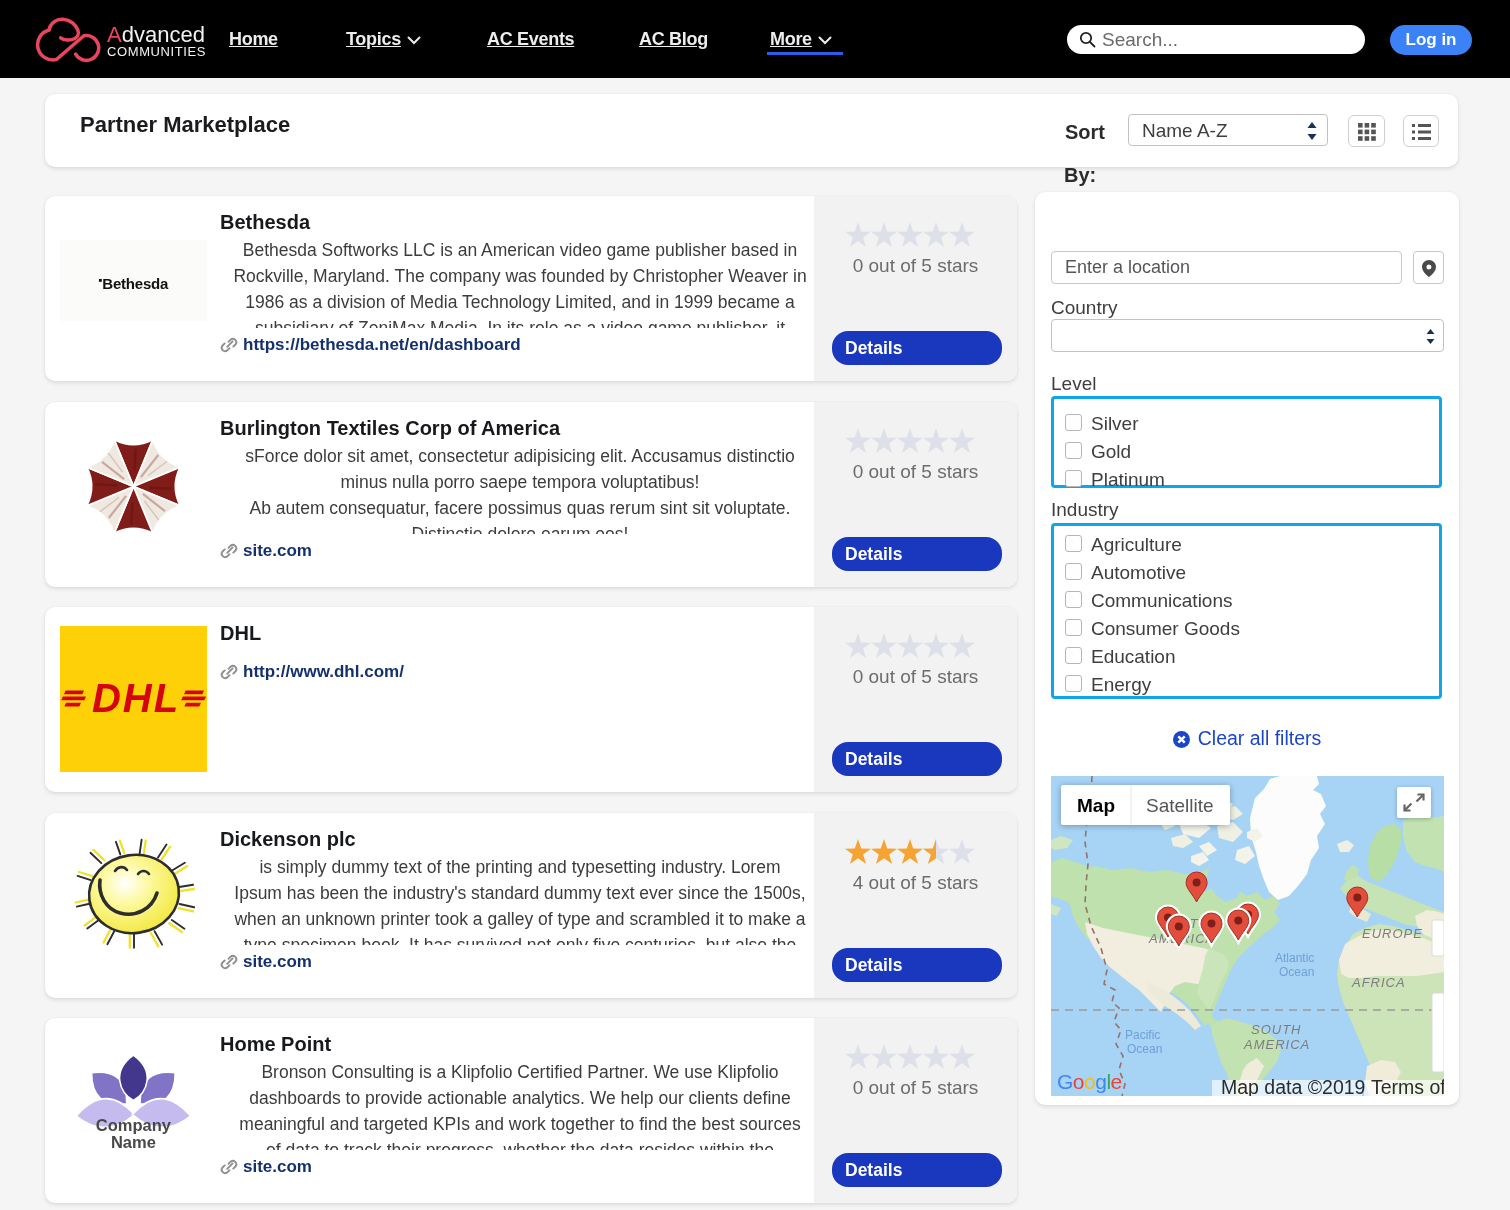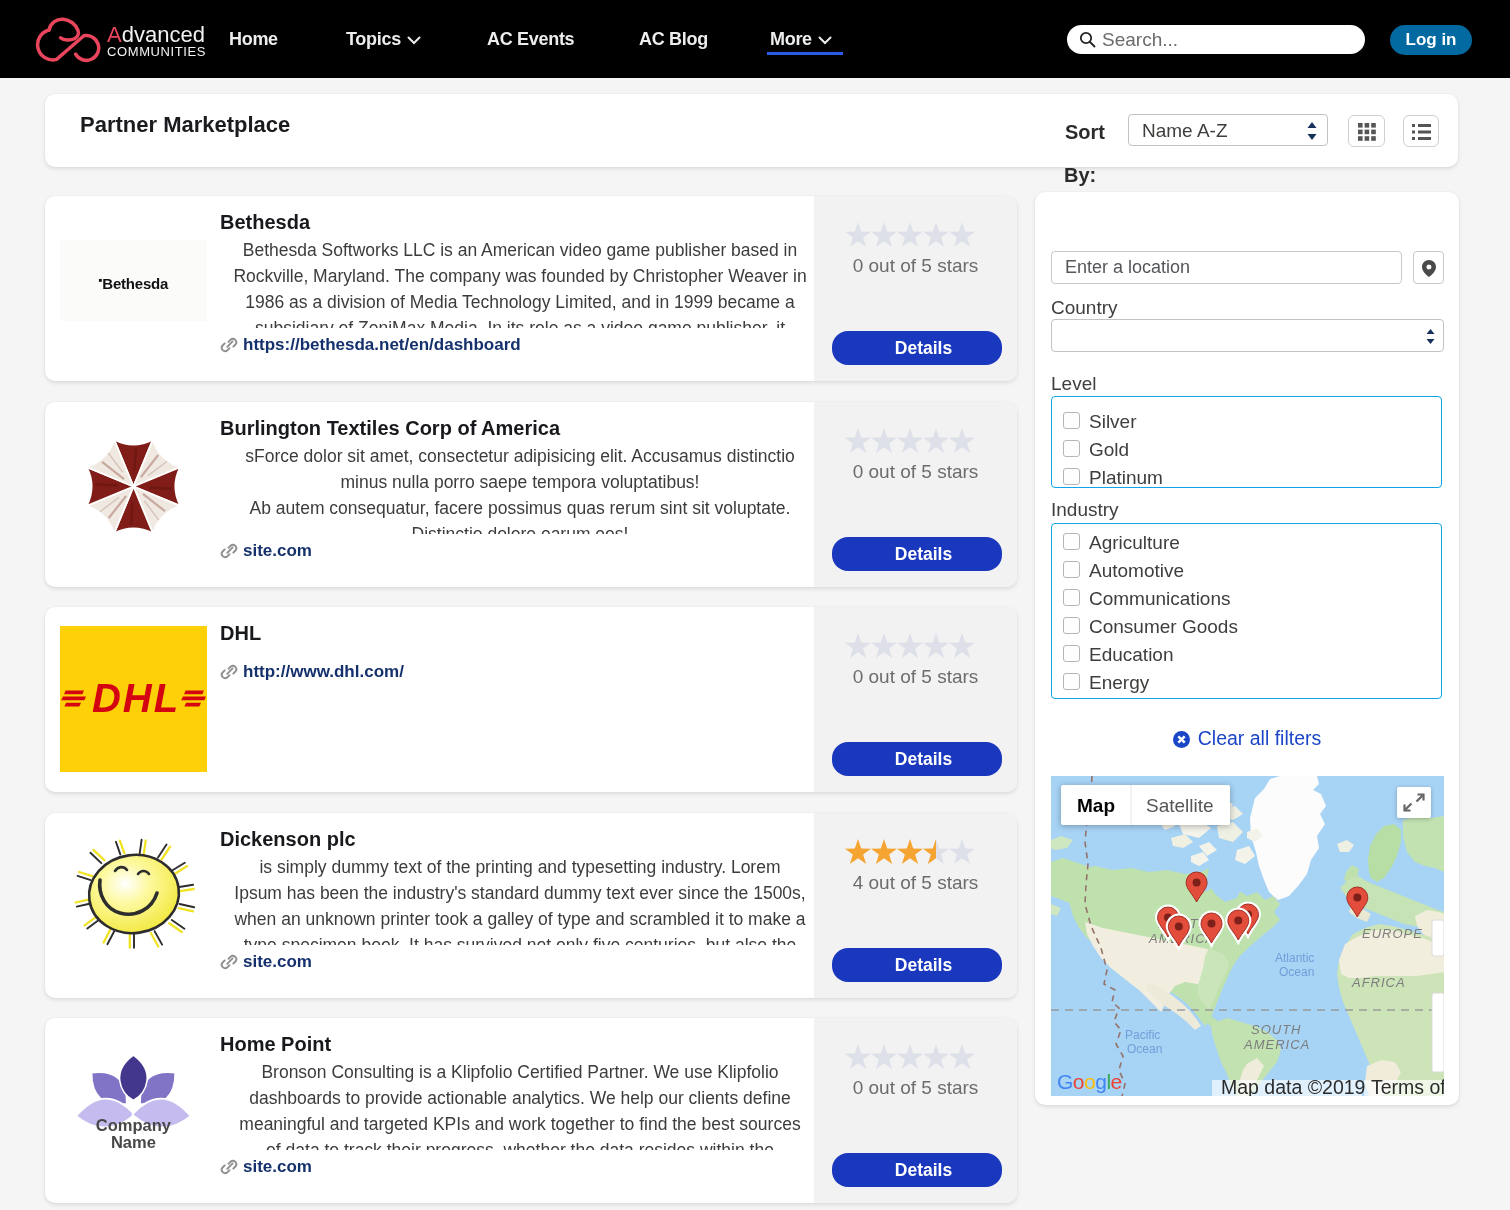--- a/index.html
+++ b/index.html
@@ -1,60 +1,60 @@
 <!DOCTYPE html>
 <html><head>
 <meta charset="utf-8">
 <style>
 * { margin:0; padding:0; box-sizing:border-box; }
 html,body { width:1510px; height:1210px; background:#f6f5f5; font-family:"Liberation Sans",sans-serif; position:relative; overflow:hidden; }
 .abs { position:absolute; }
 
 
 #nav { position:absolute; left:0; top:0; width:1510px; height:78px; background:#000; }
-.navitem { position:absolute; top:29px; color:#ededed; font-size:18px; font-weight:bold; letter-spacing:-0.3px; white-space:nowrap; }
+.navitem { position:absolute; top:29px; color:#ededed; font-size:18px; font-weight:bold; letter-spacing:-0.3px; white-space:nowrap;text-decoration:underline; }
 .chev { display:inline-block; margin-left:6px; }
 #searchbox { position:absolute; left:1067px; top:25px; width:298px; height:29px; background:#fff; border-radius:15px; }
 #searchbox .ph { position:absolute; left:35px; top:4px; font-size:19px; color:#6b6b6b; }
-#login { position:absolute; left:1390px; top:25px; width:82px; height:30px; background:#0369a1; border-radius:15px; color:#fff; font-size:17px; font-weight:bold; text-align:center; line-height:30px; }
+#login { position:absolute; left:1390px; top:25px; width:82px; height:30px; background:#3b82f6; border-radius:15px; color:#fff; font-size:17px; font-weight:bold; text-align:center; line-height:30px; }
 
 
 .panel { position:absolute; background:#fff; border-radius:10px; box-shadow:0 2px 4px rgba(0,0,0,0.10), 0 0 2px rgba(0,0,0,0.06); }
 #hdr { left:45px; top:94px; width:1413px; height:73px; }
 #hdr .ttl { position:absolute; left:35px; top:18px; font-size:22px; font-weight:bold; color:#1a1b1e; }
 #sortlbl { position:absolute; left:1065px; top:121px; width:60px; font-size:20px; font-weight:bold; color:#2b2b2b; }
 #bylbl   { position:absolute; left:1064px; top:164px; width:60px; font-size:20px; font-weight:bold; color:#2b2b2b; }
 .sel { position:absolute; background:#fff; border:1px solid #c2c2c2; border-radius:4px; }
 #sortsel { left:1128px; top:114px; width:200px; height:32px; }
 #sortsel .v { position:absolute; left:13px; top:5px; font-size:19px; color:#3e3e3c; }
 .sqbtn { position:absolute; background:#fff; border:1px solid #cfcfcf; border-radius:6px; }
 #gridbtn { left:1348px; top:115px; width:37px; height:32px; }
 #listbtn { left:1403px; top:115px; width:36px; height:32px; }
 
 
 .card { position:absolute; left:45px; width:972px; height:185px; background:#fff; border-radius:10px; box-shadow:0 2px 4px rgba(0,0,0,0.10), 0 0 2px rgba(0,0,0,0.06); }
 .rate { position:absolute; left:769px; top:0; width:203px; height:185px; background:#f3f2f3; border-radius:0 10px 10px 0; }
 .stars { position:absolute; left:31px; top:26px; width:132px; height:27px; font-size:0; }
 .outof { position:absolute; left:0; top:59px; width:203px; text-align:center; font-size:19px; color:#6e6c6b; }
-.dbtn { position:absolute; left:18px; top:135px; width:170px; height:34px; background:#1a38bd; border-radius:16px; color:#fff; font-size:17.5px; font-weight:bold; text-align:center; line-height:34px;padding-left:13px; }
+.dbtn { position:absolute; left:18px; top:135px; width:170px; height:34px; background:#1a38bd; border-radius:16px; color:#fff; font-size:17.5px; font-weight:bold; text-align:left; line-height:34px;padding-left:13px; }
 .ctitle { position:absolute; left:175px; top:15px; font-size:20px; font-weight:bold; color:#17191c; }
 .cdesc { position:absolute; left:175px; top:41px; width:600px; height:91px; overflow:hidden; font-size:17.5px; line-height:26px; color:#3c3c3c;text-align:center; }
 .clink { position:absolute; left:175px; top:139px; font-size:17px; font-weight:bold; color:#15316d; }
 .clink svg { vertical-align:-4px; margin-right:5px; }
 .logobox { position:absolute; left:15px; top:0; width:147px; height:185px; }
 
 
 #filters { left:1035px; top:192px; width:424px; height:913px; }
 #filters .ft { position:absolute; left:0; top:18px; width:424px; text-align:center; font-size:22px; color:#3e3e3c; }
 #locinput { position:absolute; left:16px; top:59px; width:351px; height:33px; border:1px solid #c8c8c8; border-radius:4px; }
 #locinput span { position:absolute; left:13px; top:5px; font-size:18px; color:#54565a; }
 #locbtn { position:absolute; left:378px; top:59px; width:31px; height:33px; border:1px solid #c8c8c8; border-radius:4px; }
 .flabel { position:absolute; left:16px; font-size:19px; color:#3e3e3c; }
 #country { position:absolute; left:16px; top:127px; width:393px; height:33px; border:1px solid #c2c2c2; border-radius:4px; }
-.fbox { position:absolute; left:16px; width:391px; border:1px solid #0ea5e9; border-radius:4px; }
+.fbox { position:absolute; left:16px; width:391px; border:3px solid #0ea5e9; border-radius:4px; }
 .cbrow { position:absolute; left:11px; height:20px; }
 .cb { position:absolute; left:0; top:1px; width:17px; height:17px; border:1px solid #b6b6b6; border-radius:3px; background:#fefefe; }
 .cbrow span { position:absolute; left:26px; top:0; font-size:19px; color:#3e3e3c; white-space:nowrap; }
 #clear { position:absolute; left:0; top:535px; width:424px; text-align:center; font-size:19.5px; color:#1c46c8; }
 #clear svg { vertical-align:-3px; margin-right:8px; }
 
 
 #map { position:absolute; left:16px; top:584px; width:393px; height:320px; overflow:hidden; background:#a7d3f5; }
 </style>
 </head>

